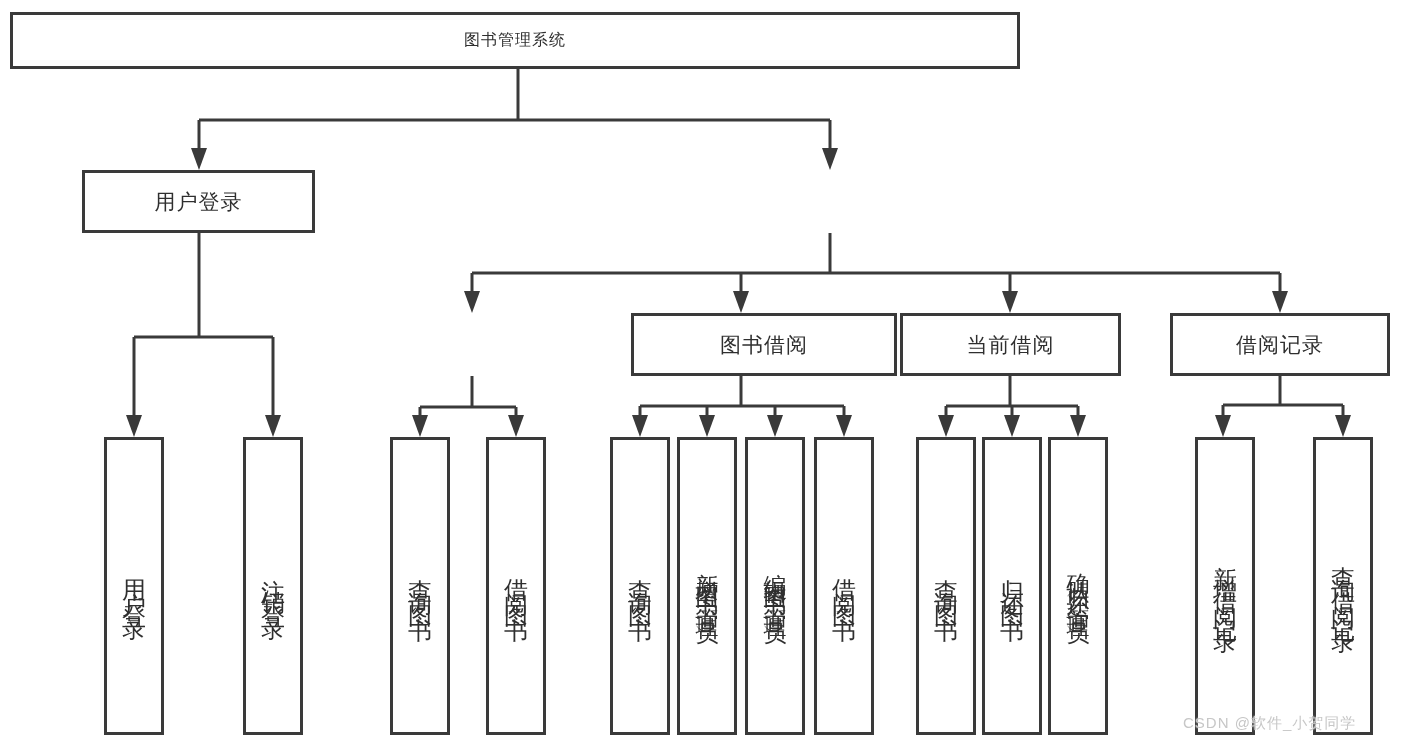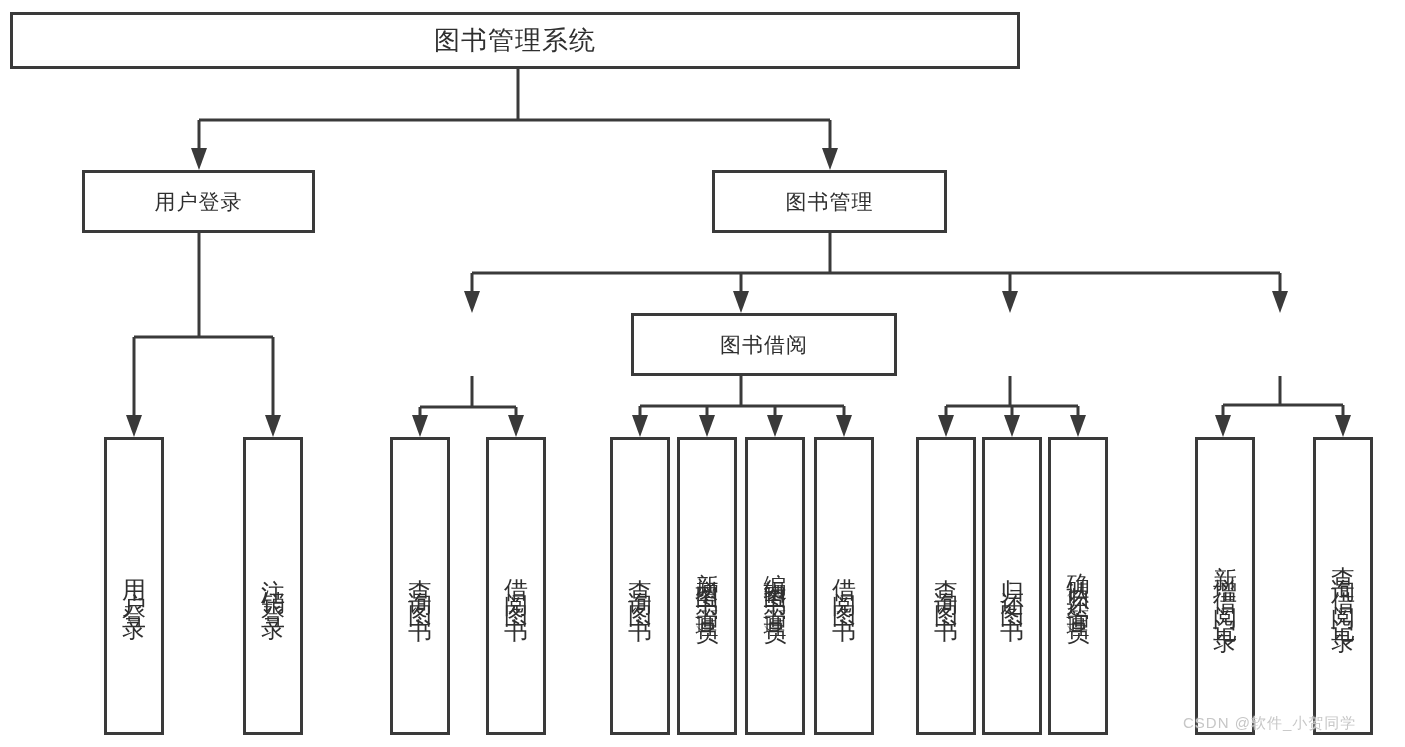--- a/index.html
+++ b/index.html
@@ -33,21 +33,21 @@
     align-items: center;
     justify-content: center;
     z-index: 2;
   }
   .node.h {
     font-size: 21px;
     letter-spacing: 1px;
     white-space: nowrap;
   }
   .node.root {
-    font-size: 26px;
+    font-size: 16px;
   }
   .node.v {
     writing-mode: vertical-rl;
     text-orientation: mixed;
     font-size: 24px;
     letter-spacing: 13px;
     line-height: 1;
   }
   .node.v.vlong {
     font-size: 23px;
@@ -137,23 +137,24 @@
     <path class="stroke" d="M1223 405 H1343"></path>
     <path class="stroke" d="M1223 405 V417"></path>
     <polygon class="head" points="1215,415 1231,415 1223,437"></polygon>
     <path class="stroke" d="M1343 405 V417"></path>
     <polygon class="head" points="1335,415 1351,415 1343,437"></polygon>
   </svg>
 
   <div class="node h root" style="left:10px;top:12px;width:1010px;height:57px">图书管理系统</div>
 
   <div class="node h" style="left:82px;top:170px;width:233px;height:63px">用户登录</div>
-  <div class="node h" style="left:712px;top:170px;width:235px;height:63px">图书管理</div>
 
   <div class="node h" style="left:631px;top:313px;width:266px;height:63px">图书借阅</div>
+  <div class="node h" style="left:900px;top:313px;width:221px;height:63px">当前借阅</div>
+  <div class="node h" style="left:1170px;top:313px;width:220px;height:63px">借阅记录</div>
 
   <div class="node v" style="left:104px;top:437px;width:60px;height:298px">用户登录</div>
   <div class="node v" style="left:243px;top:437px;width:60px;height:298px">注销登录</div>
 
   <div class="node v" style="left:390px;top:437px;width:60px;height:298px">查询图书</div>
   <div class="node v" style="left:486px;top:437px;width:60px;height:298px">借阅图书</div>
 
   <div class="node v" style="left:610px;top:437px;width:60px;height:298px">查询图书</div>
   <div class="node v vlong" style="left:677px;top:437px;width:60px;height:298px">新增图书（管理员）</div>
   <div class="node v vlong" style="left:745px;top:437px;width:60px;height:298px">编辑图书（管理员）</div>

